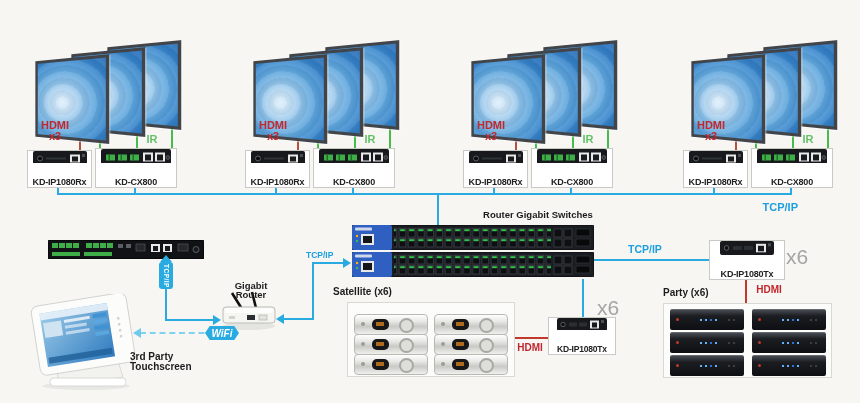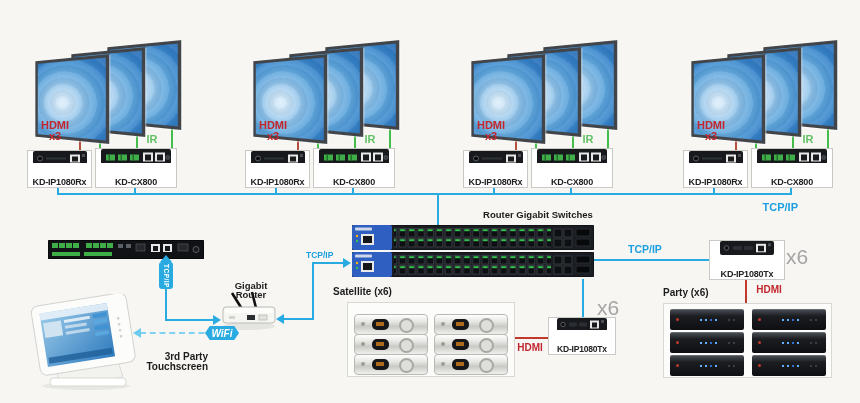--- a/index.html
+++ b/index.html
@@ -402,21 +402,21 @@
       <rect x="76" y="28" width="14" height="4" rx="1" fill="#5aa7e0"></rect>
       <rect x="76" y="34" width="14" height="4" rx="1" fill="#3f93d4"></rect>
       <rect x="76" y="40" width="14" height="4" rx="1" fill="#5aa7e0"></rect>
       <rect x="26" y="58" width="64" height="6" fill="#1f5f98" opacity=".8"></rect>
       <circle cx="101" cy="30" r="1.3" fill="#cfcfcb"></circle>
         <circle cx="101" cy="36" r="1.3" fill="#cfcfcb"></circle>
       <circle cx="101" cy="42" r="1.3" fill="#cfcfcb"></circle>
         <circle cx="101" cy="48" r="1.3" fill="#cfcfcb"></circle>
     </g>
   </svg>
-  <div class="blabel" style="left:130px;top:352px;width:78px;text-align:right;font-size:10px;line-height:10px;">
+  <div class="blabel" style="left:130px;top:352px;width:78px;text-align:left;font-size:10px;line-height:10px;">
     <span style="display:block;">3rd Party</span>
     <span style="display:block;">Touchscreen</span>
   </div>
   <div class="dashline" style="left:140px;top:332px;width:84px;"></div>
   <div class="arr arr-l lt" style="left:133px;top:328px;"></div>
   <div class="wifi-pill">
     <span>WiFi</span>
   </div>
 
   <div class="blabel" style="left:333px;top:286px;font-size:10px;">Satellite (x6)</div>

